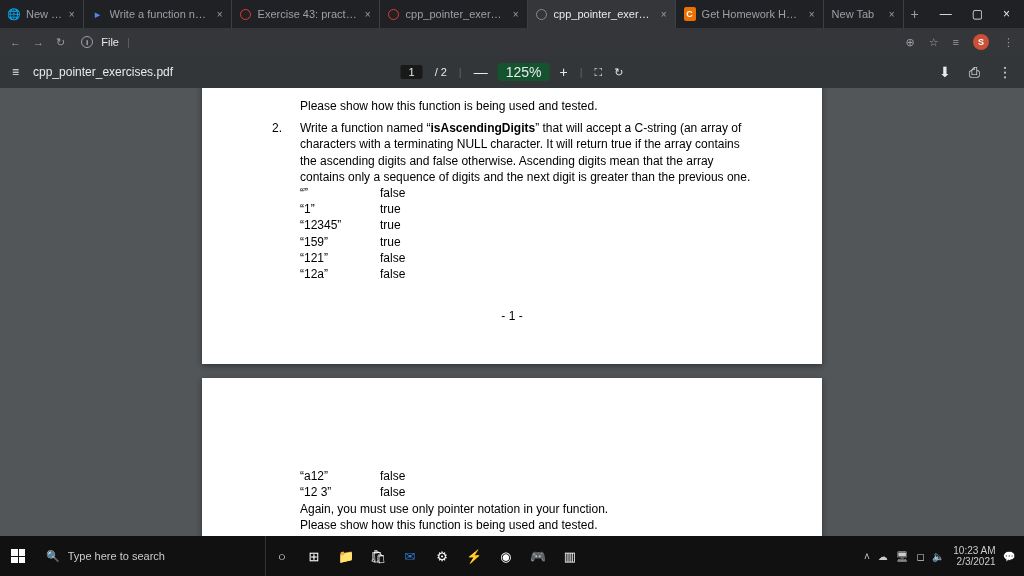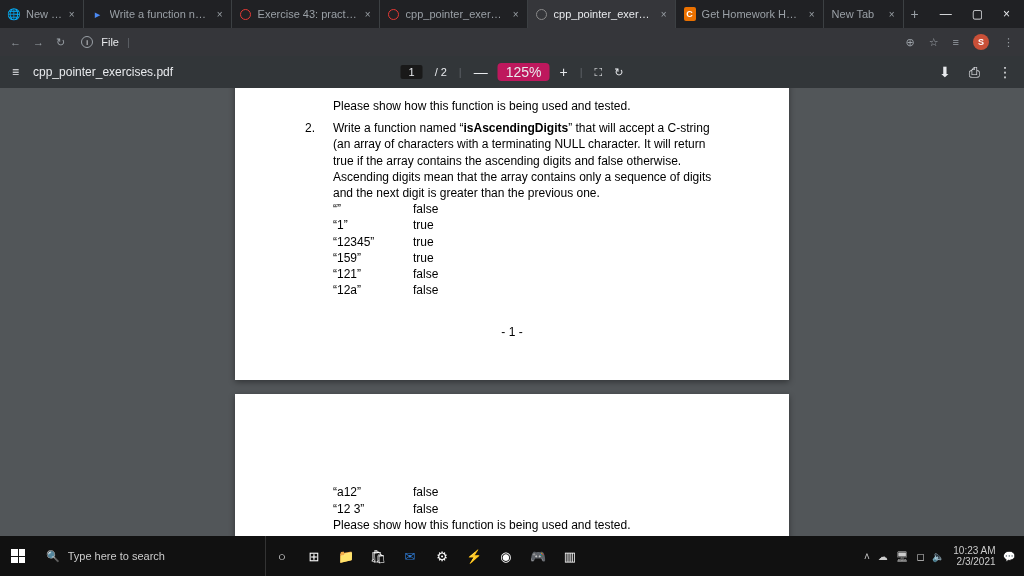--- a/index.html
+++ b/index.html
@@ -17,30 +17,30 @@
 .addrbar .nav span{cursor:pointer}
 .omni{flex:1;display:flex;align-items:center;gap:8px;padding:0 6px;color:#e8eaed;font-size:11px}
 .omni .fileico{width:12px;height:12px;border:1px solid #9aa0a6;border-radius:50%;display:flex;align-items:center;justify-content:center;font-size:8px}
 .addrbar .right{display:flex;gap:14px;align-items:center}
 .acct{width:16px;height:16px;border-radius:50%;background:#ca5038;color:#fff;display:flex;align-items:center;justify-content:center;font-size:9px;font-weight:bold}
 .pdfbar{height:32px;background:#323639;display:flex;align-items:center;color:#e8eaed;font-size:12px;padding:0 12px;position:relative}
 .pdfbar .menu{margin-right:14px;cursor:pointer}
 .pdfbar .fname{font-size:12px}
 .pdfbar .center{position:absolute;left:50%;transform:translateX(-50%);display:flex;align-items:center;gap:12px;font-size:11px}
 .pagebox{background:#191919;padding:1px 8px;border-radius:2px}
-.zoombox{background:#be185d;padding:1px 8px;border-radius:4px}
+.zoombox{background:#14532d;padding:1px 8px;border-radius:4px}
 .pdfbar .zoom{display:flex;align-items:center;gap:10px;font-size:14px}
 .pdfbar .zoom span{cursor:pointer}
 .pdfbar .right{margin-left:auto;display:flex;gap:18px;align-items:center;font-size:14px}
 .pdfbar .right span{cursor:pointer}
 .viewer{height:448px;background:#525659;overflow:auto;display:flex;flex-direction:column;align-items:center;position:relative}
 .viewer::-webkit-scrollbar{width:14px}
 .viewer::-webkit-scrollbar-track{background:#424548}
 .viewer::-webkit-scrollbar-thumb{background:#757678}
-.page{width:554px;background:#fff;margin:0 0 14px 0;box-shadow:0 2px 6px rgba(0,0,0,.4);padding:16px 70px 40px 70px;font-family:"Times New Roman",serif;font-size:12px;color:#000;line-height:1.35}
+.page{width:620px;background:#fff;margin:0 0 14px 0;box-shadow:0 2px 6px rgba(0,0,0,.4);padding:16px 70px 40px 70px;font-family:"Times New Roman",serif;font-size:12px;color:#000;line-height:1.35}
 .page.first{margin-top:-6px}
 .page2{padding-top:90px;min-height:300px}
 .pnum{text-align:center;margin-top:26px;font-size:12px}
 .numlist{display:flex;gap:14px;margin-top:6px}
 .numlist .num{flex:0 0 14px}
 .numlist .body{flex:1}
 .exrow{display:flex}
 .exrow .c1{width:80px}
 .taskbar{height:40px;background:#111;display:flex;align-items:center;color:#fff;font-size:11px}
 .start{width:36px;display:flex;align-items:center;justify-content:center}
@@ -196,20 +196,21 @@
       <div>
         <div class="exrow">
             <span class="c1">“a12”</span>
             <span>false</span>
           </div>
         <div class="exrow">
             <span class="c1">“12 3”</span>
             <span>false</span>
           </div>
       </div>
+      <p>Again, you must use only pointer notation in your function.</p>
       <p>Please show how this function is being used and tested.</p>
     </div>
   </div>
 </div>
 
 <div class="taskbar">
   <div class="start">
     <div class="winlogo">
         <div></div>
         <div></div>

